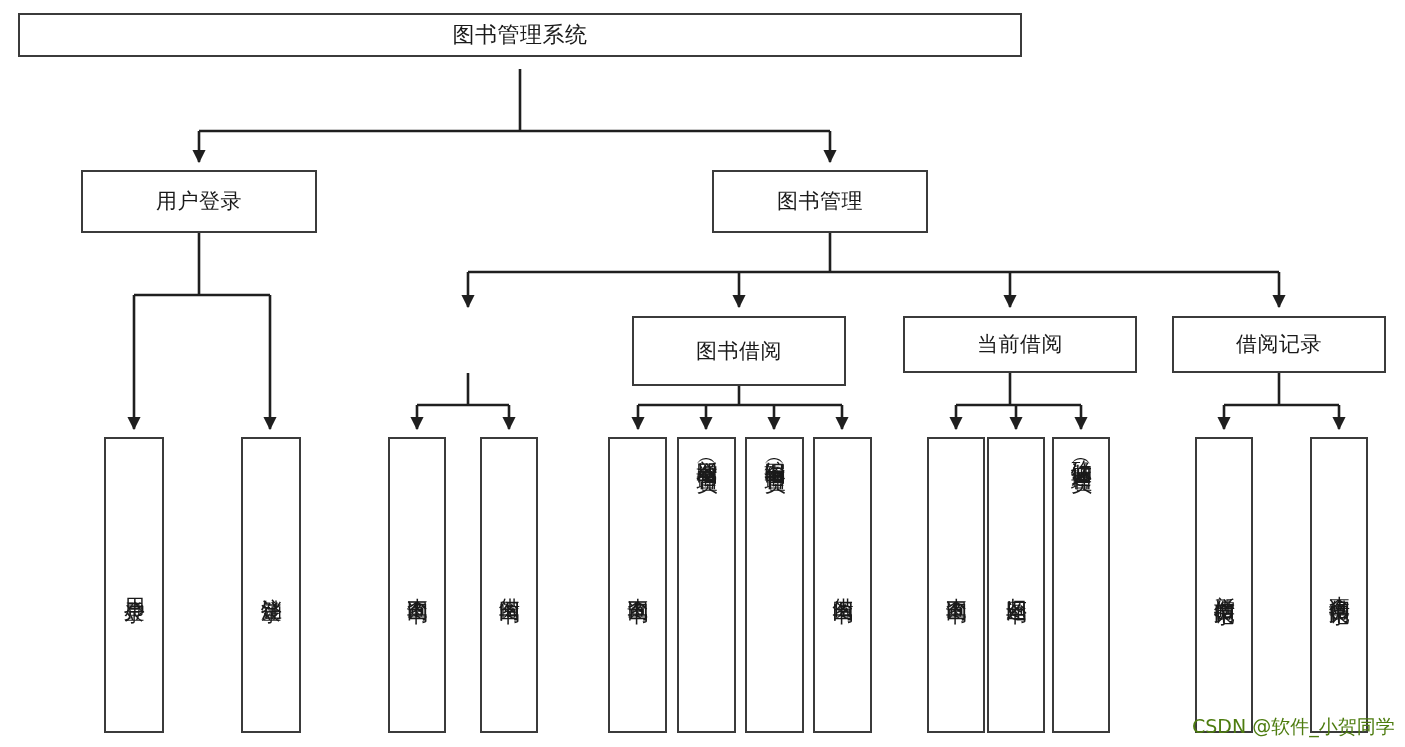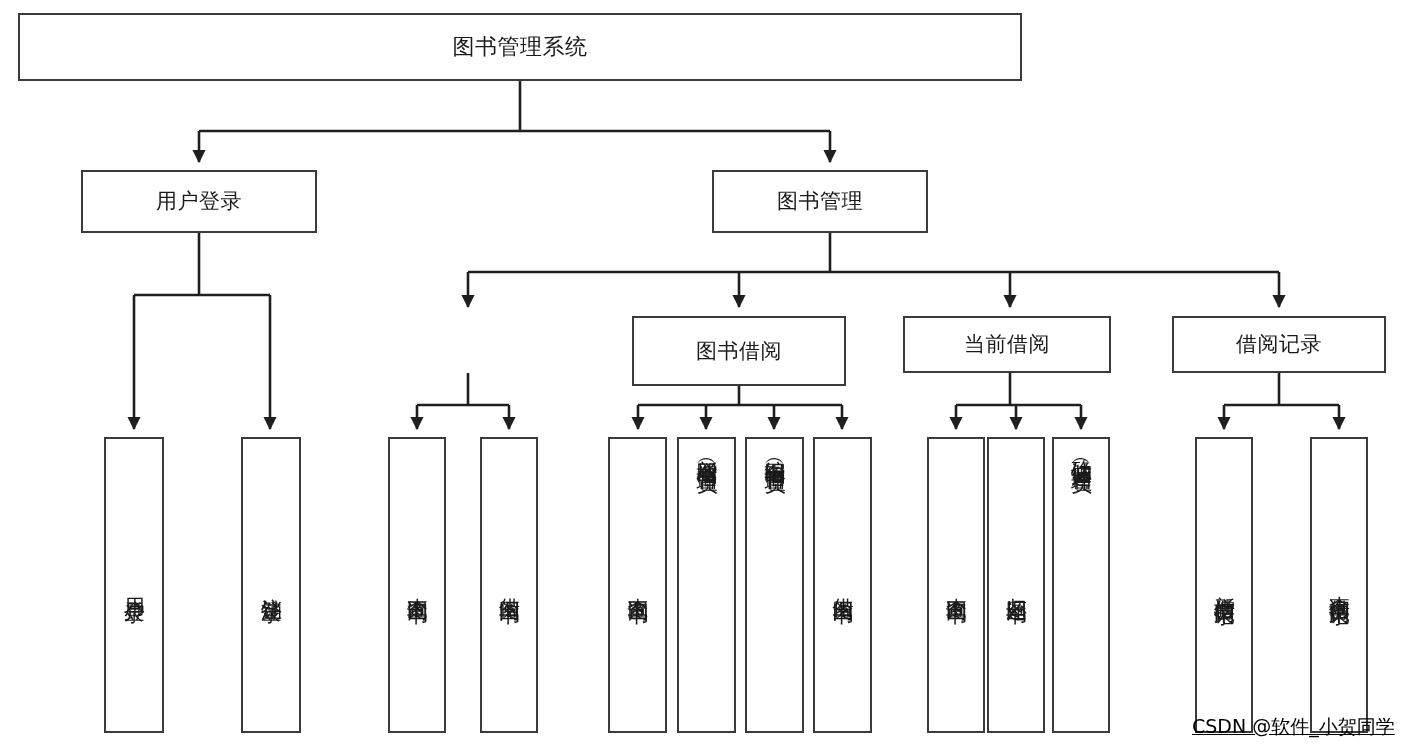--- a/index.html
+++ b/index.html
@@ -64,24 +64,23 @@
   }
   .node.vertical.center-v {
     align-items: center;
     padding-top: 0;
   }
   .watermark {
     position: absolute;
     left: 1192px;
     top: 714px;
     font-size: 19px;
-    color: #000000;
+    color: #4d7c0f;
     white-space: nowrap;
     font-family: "DejaVu Sans", "Liberation Sans", sans-serif;
-    text-decoration: underline;
   }
 </style>
 </head>
 <body>
 
 <div id="diagram-root">
 
   <svg id="connector-layer" viewBox="0 0 1405 747" xmlns="http://www.w3.org/2000/svg">
     <defs>
       <marker id="arrow" viewBox="0 0 10 10" refX="9.2" refY="5" markerWidth="5.2" markerHeight="5.2" orient="auto-start-reverse">
@@ -125,35 +124,35 @@
       <path d="M 1016 405 L 1016 429" marker-end="url(#arrow)"></path>
       <path d="M 1081 405 L 1081 429" marker-end="url(#arrow)"></path>
 
       <path d="M 1279 373 L 1279 405"></path>
       <path d="M 1224 405 L 1339 405"></path>
       <path d="M 1224 405 L 1224 429" marker-end="url(#arrow)"></path>
       <path d="M 1339 405 L 1339 429" marker-end="url(#arrow)"></path>
     </g>
   </svg>
 
-  <div class="node root horizontal" style="left:18px; top:13px; width:1004px; height:68px;">
+  <div class="node root horizontal" style="left:18px; top:13px; width:1004px; height:44px;">
     <span class="node-label">图书管理系统</span>
   </div>
 
   <div class="node horizontal" style="left:81px; top:170px; width:236px; height:63px;">
     <span class="node-label">用户登录</span>
   </div>
   <div class="node horizontal" style="left:712px; top:170px; width:216px; height:63px;">
     <span class="node-label">图书管理</span>
   </div>
 
   <div class="node horizontal" style="left:632px; top:316px; width:214px; height:70px;">
     <span class="node-label">图书借阅</span>
   </div>
-  <div class="node horizontal" style="left:903px; top:316px; width:208px; height:57px;">
+  <div class="node horizontal" style="left:903px; top:316px; width:234px; height:57px;">
     <span class="node-label">当前借阅</span>
   </div>
   <div class="node horizontal" style="left:1172px; top:316px; width:214px; height:57px;">
     <span class="node-label">借阅记录</span>
   </div>
 
   <div class="node vertical center-v" style="left:104px; top:437px; width:60px; height:296px;">
     <span class="node-label">用户登录</span>
   </div>
   <div class="node vertical center-v" style="left:241px; top:437px; width:60px; height:296px;">

